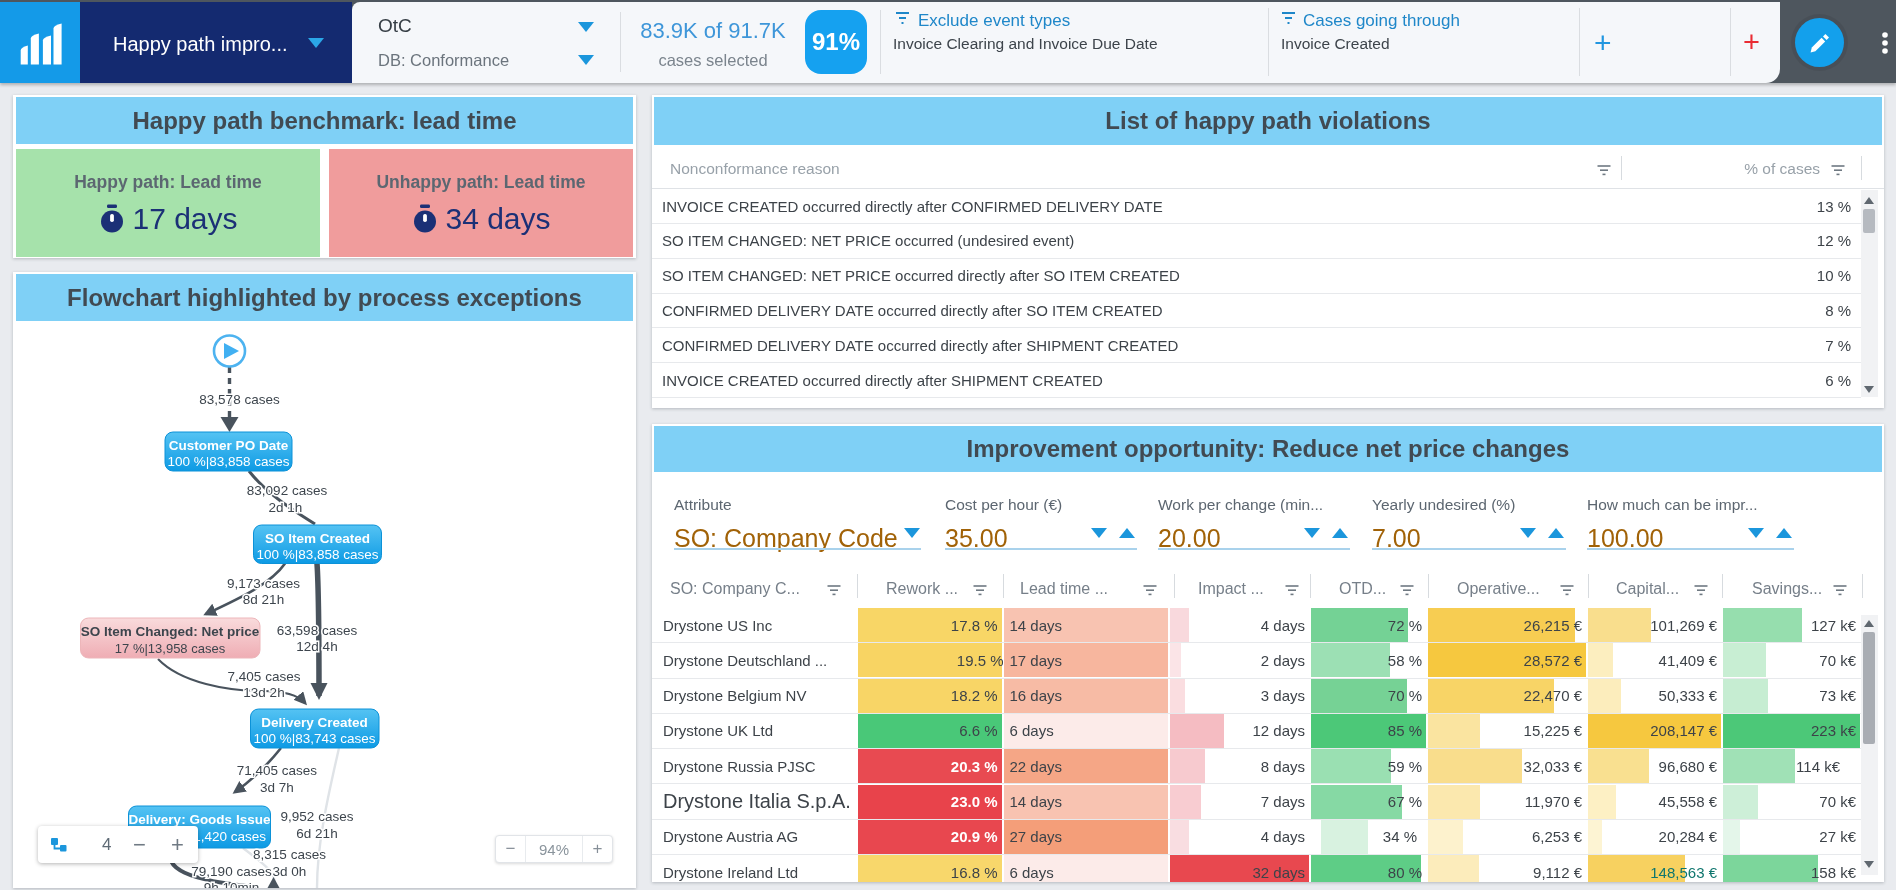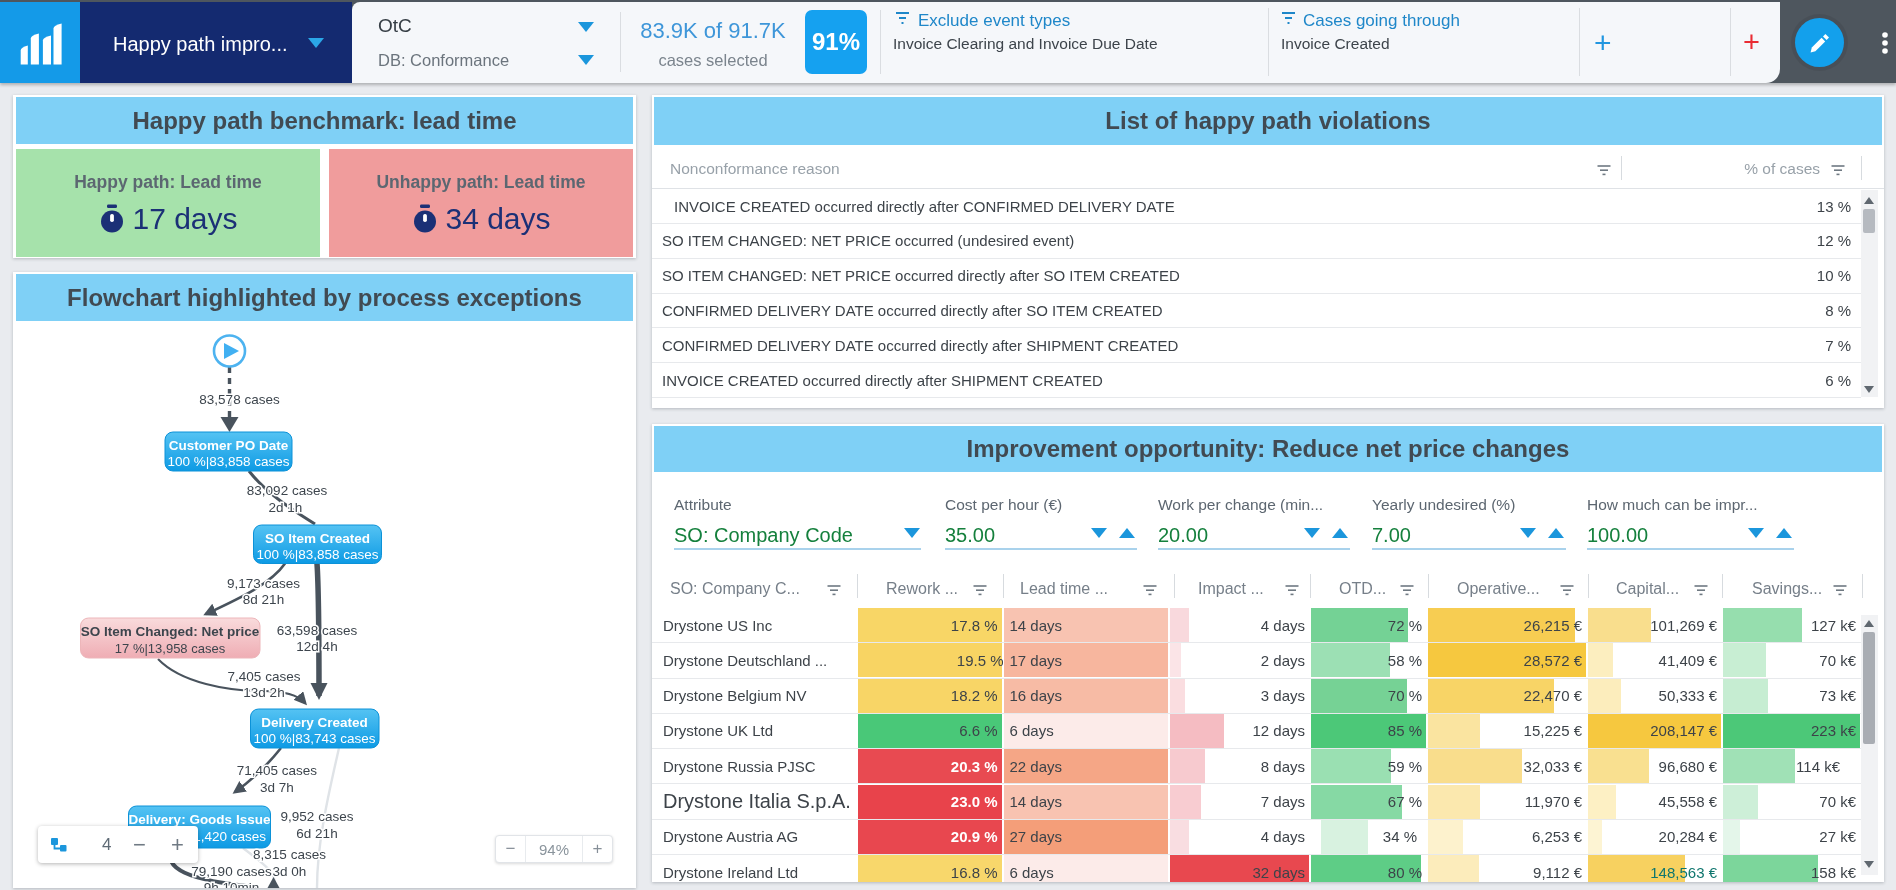--- a/index.html
+++ b/index.html
@@ -14,21 +14,21 @@
 .frow{position:absolute;left:652px;width:1209px;height:35px;border-bottom:1px solid #e7e9ec;display:flex;align-items:center;font-size:15px;color:#3d4349}
 .frow .pc{position:absolute;right:10px;text-align:right}
 .sb{position:absolute;background:#f1f2f4}
 .sbthumb{position:absolute;left:2px;width:12px;background:#b6bac0;border-radius:2px}
 .tri-up{width:0;height:0;border-left:5px solid transparent;border-right:5px solid transparent;border-bottom:7px solid #606870}
 .tri-dn{width:0;height:0;border-left:5px solid transparent;border-right:5px solid transparent;border-top:7px solid #606870}
 .cell{position:absolute;top:0;height:34px}
 .cell .bar{position:absolute;left:0;top:0;height:100%}
 .cell .v{position:absolute;top:0;height:100%;display:flex;align-items:center;font-size:15px;color:#3d4349;white-space:nowrap}
 .ctl-lab{position:absolute;font-size:15.5px;color:#5c6670}
-.ctl-val{position:absolute;font-size:20px;color:#15803d}
+.ctl-val{position:absolute;font-size:25px;color:#a16207}
 .ctl-ul{position:absolute;height:2px;background:#a9d2ec}
 </style></head>
 <body>
 
 <div class="abs" style="left:0;top:0;width:1896px;height:83px;background:#4e565e;box-shadow:0 2px 3px rgba(0,0,0,.25)">
  <div class="abs" style="left:80px;top:2px;width:272px;height:81px;background:#142a70"></div>
  <div class="abs" style="left:0;top:2px;width:80px;height:81px;background:#149ae8">
   <svg width="80" height="81" viewBox="0 0 80 81">
    <g fill="#fff">
     <path d="M20.7 48.5 Q20.7 45.5 27.8 43.6 L27.8 62.6 L20.7 62.6 Z"></path>
@@ -41,21 +41,21 @@
  <div class="abs" style="left:113px;top:33px;color:#fff;font-size:20px">Happy path impro...</div>
  <div class="abs cd" style="left:308px;top:38px;border-top-color:#2ba7e8"></div>
  <div class="abs" style="left:352px;top:2px;width:1428px;height:81px;background:#f5f7fa;border-radius:8px 0 14px 0"></div>
  <div class="abs" style="left:378px;top:15px;color:#363e45;font-size:19px">OtC</div>
  <div class="abs cd" style="left:578px;top:22px"></div>
  <div class="abs" style="left:378px;top:51px;color:#6b747d;font-size:16.5px">DB: Conformance</div>
  <div class="abs cd" style="left:578px;top:55px"></div>
  <div class="abs hsep" style="left:620px;top:12px;height:60px"></div>
  <div class="abs" style="left:620px;top:18px;width:186px;text-align:center;color:#3e96d9;font-size:22px">83.9K of 91.7K</div>
  <div class="abs" style="left:620px;top:51px;width:186px;text-align:center;color:#7b848d;font-size:16.5px">cases selected</div>
- <div class="abs" style="left:805px;top:10px;width:62px;height:64px;background:#15a1f0;border-radius:7px;display:flex;align-items:center;justify-content:center;color:#fff;font-size:24px;font-weight:bold">91%</div>
+ <div class="abs" style="left:805px;top:10px;width:62px;height:64px;background:#15a1f0;border-radius:16px;display:flex;align-items:center;justify-content:center;color:#fff;font-size:24px;font-weight:bold">91%</div>
  <div class="abs hsep" style="left:880px;top:10px;height:64px"></div>
  <svg class="abs" style="left:894px;top:11px" width="18" height="14" viewBox="0 0 18 14">
       <g stroke="#1f87c9" stroke-width="2" fill="none">
         <path d="M2 2h13"></path>
         <path d="M5 7h7"></path>
         <path d="M7.5 12h2"></path>
       </g>
     </svg>
  <div class="abs" style="left:918px;top:11px;color:#1f87c9;font-size:17px">Exclude event types</div>
  <div class="abs" style="left:893px;top:35px;color:#3d444b;font-size:15.5px">Invoice Clearing and Invoice Due Date</div>
@@ -224,21 +224,21 @@
 <svg class="abs" style="left:1830px;top:164px" width="16" height="13" viewBox="0 0 16 13">
     <g stroke="#6f7982" stroke-width="1.6" fill="none">
       <path d="M1.5 2h13"></path>
       <path d="M4 6.2h8"></path>
       <path d="M6.5 10.4h3"></path>
     </g>
   </svg>
 <div class="abs vsep" style="left:1861px;top:156px;height:24px"></div>
 <div class="abs" style="left:652px;top:188px;width:1232px;height:1px;background:#dfe2e6"></div>
 <div class="frow" style="top:189.0px">
-    <span style="margin-left:22px">INVOICE CREATED occurred directly after CONFIRMED DELIVERY DATE</span>
+    <span style="margin-left:10px">INVOICE CREATED occurred directly after CONFIRMED DELIVERY DATE</span>
     <span class="pc">13 %</span>
   </div>
 <div class="frow" style="top:223.8px">
     <span style="margin-left:10px">SO ITEM CHANGED: NET PRICE occurred (undesired event)</span>
     <span class="pc">12 %</span>
   </div>
 <div class="frow" style="top:258.6px">
     <span style="margin-left:10px">SO ITEM CHANGED: NET PRICE occurred directly after SO ITEM CREATED</span>
     <span class="pc">10 %</span>
   </div>

